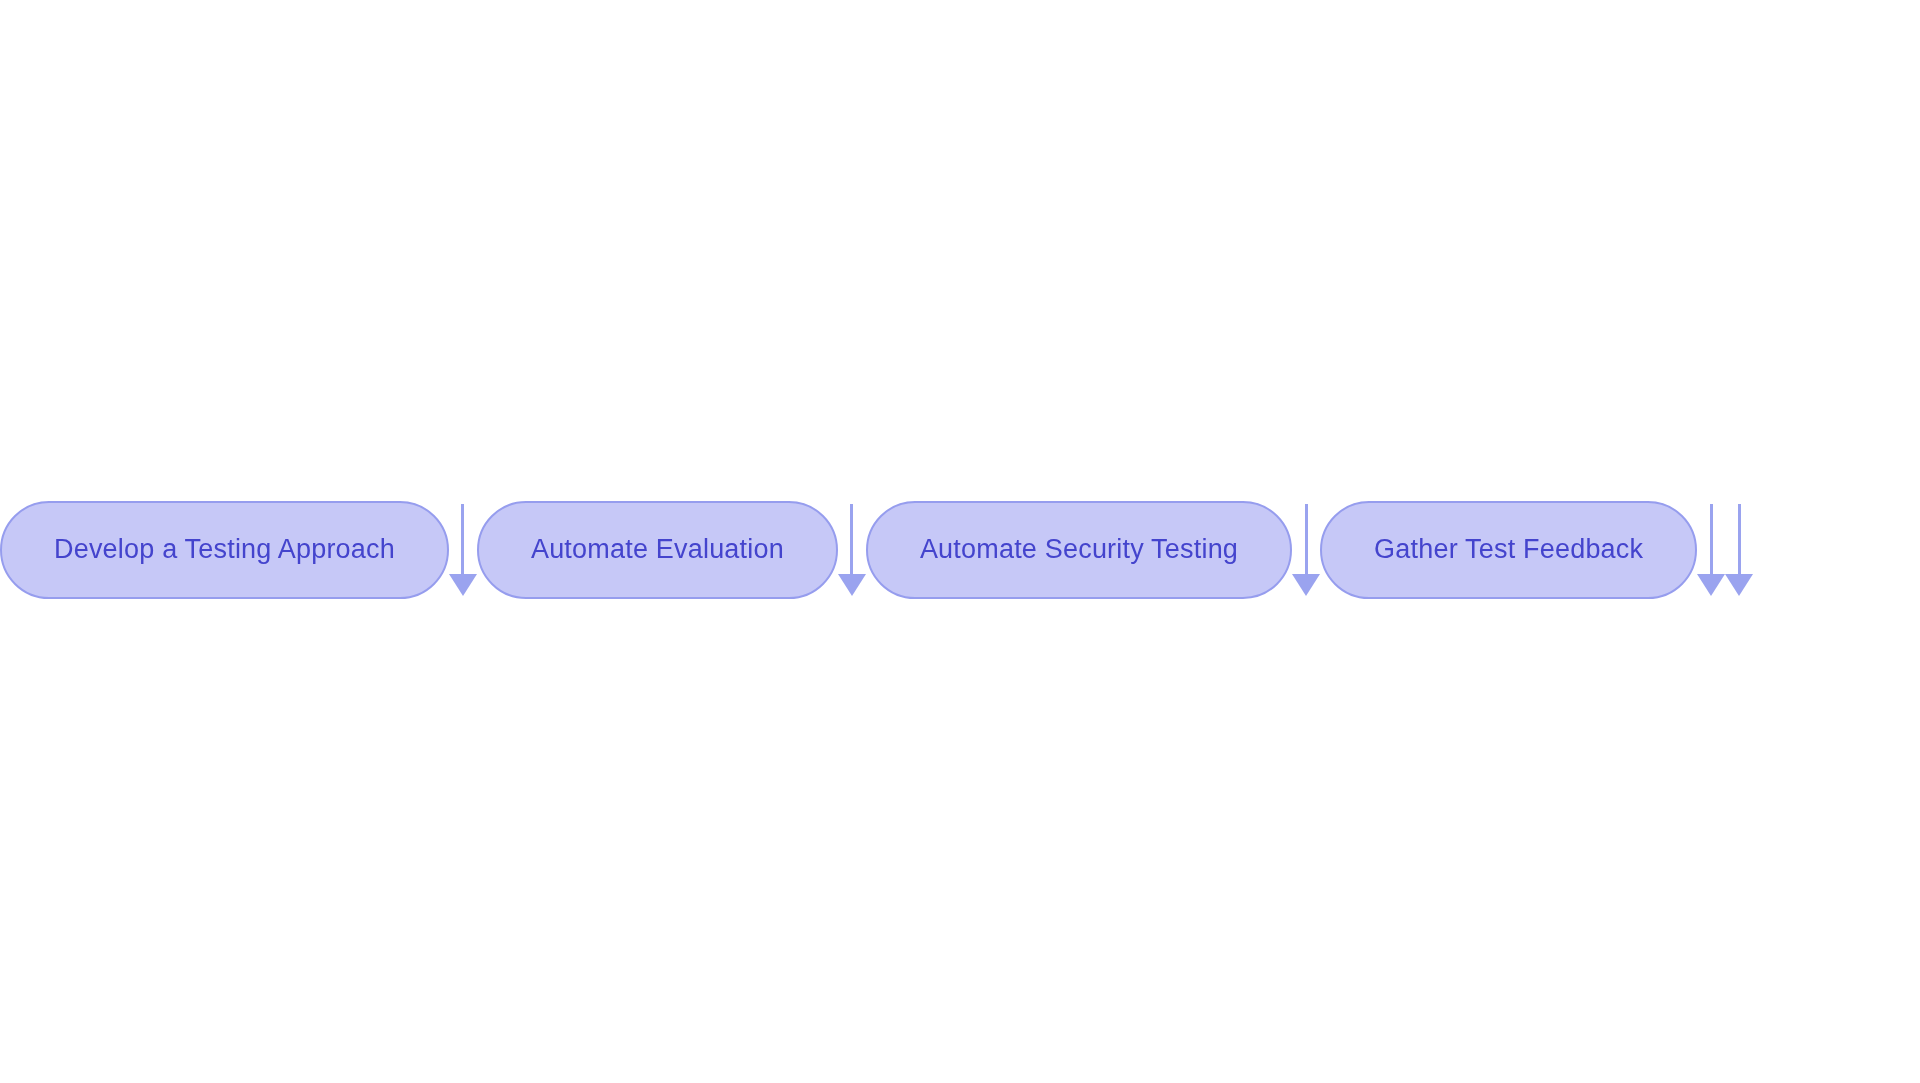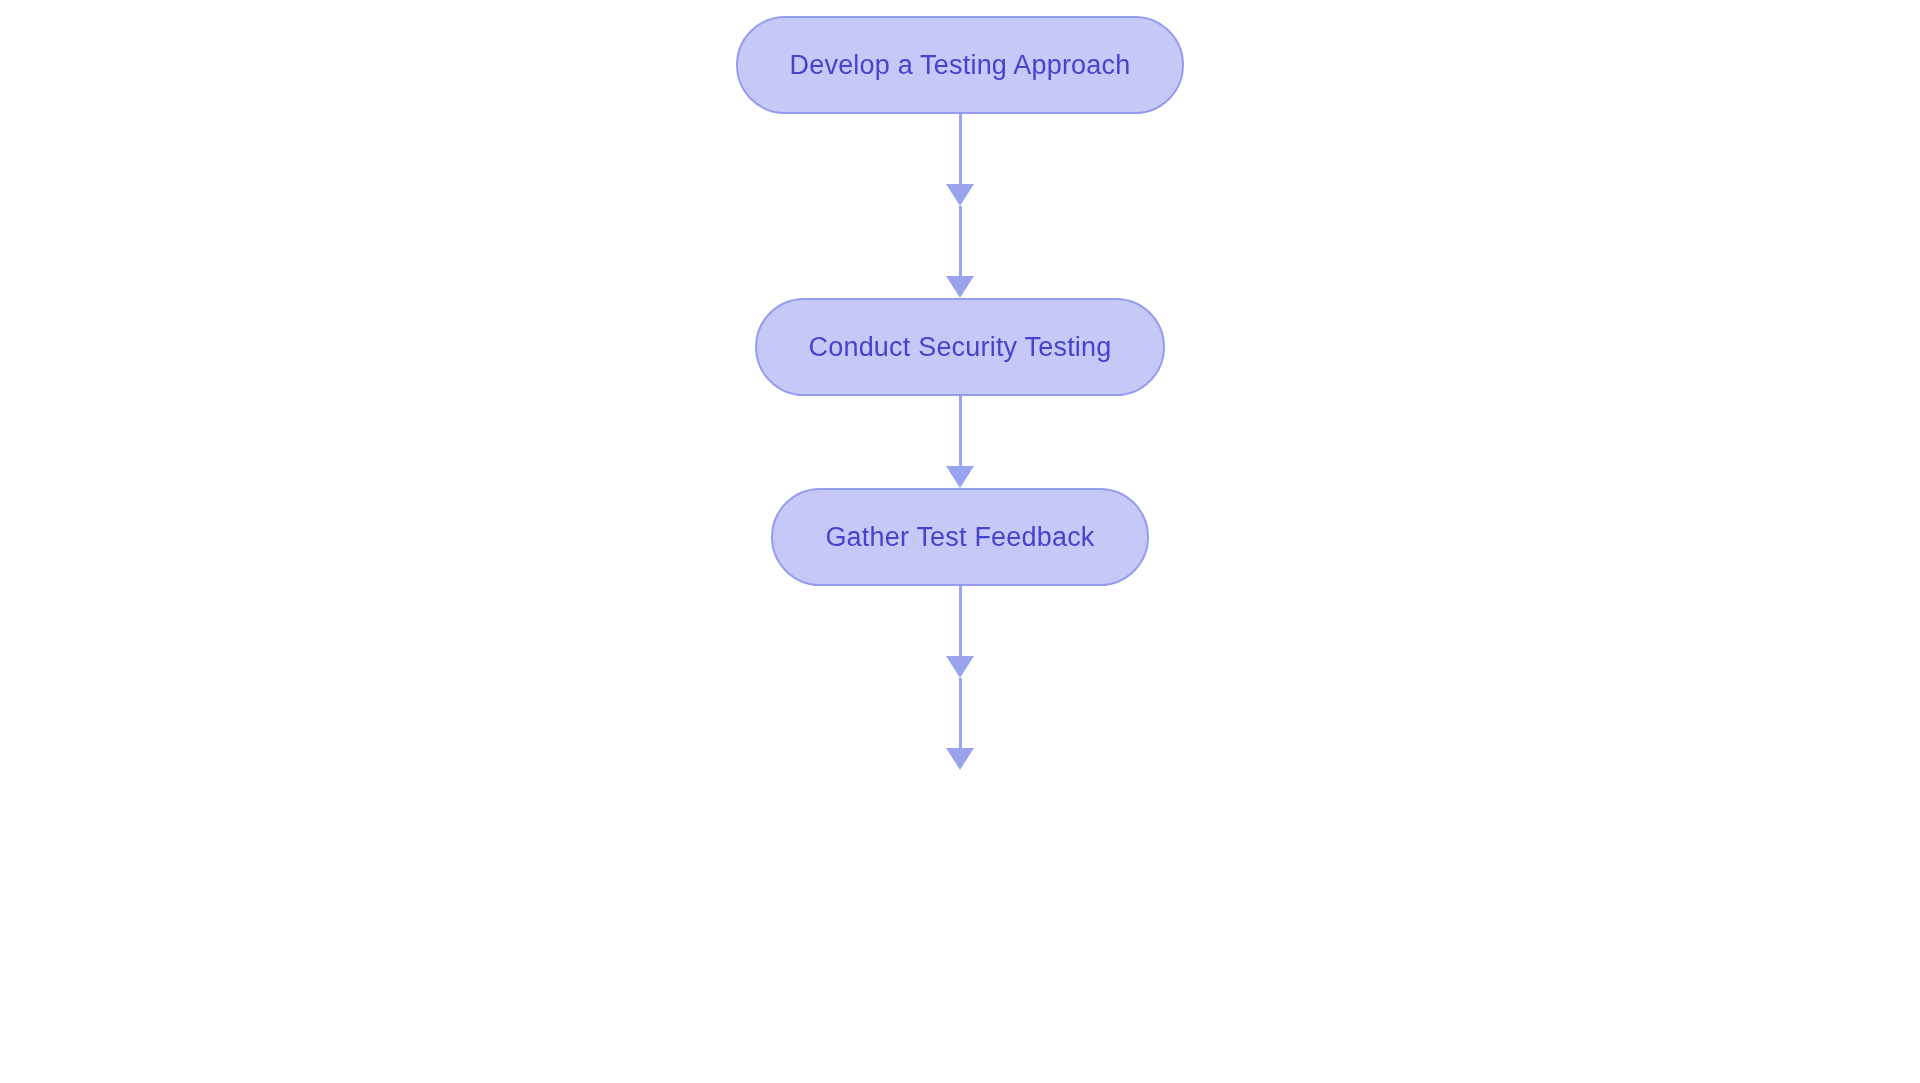--- a/index.html
+++ b/index.html
@@ -14,21 +14,21 @@
     width: 1920px;
     height: 1083px;
     background: var(--background);
     overflow: hidden;
     font-family: "Liberation Sans", "DejaVu Sans", sans-serif;
   }
   .flowchart {
     width: 1920px;
     height: 1083px;
     display: flex;
-    flex-direction: column;
+    flex-direction: row;
     align-items: center;
     padding-top: 16px;
   }
   .node {
     height: 98px;
     min-width: 320px;
     padding: 0 52px;
     border-radius: 49px;
     background: var(--node-fill);
     border: 2px solid var(--node-border);
@@ -71,28 +71,31 @@
 
   <div class="node">
     <span class="node-label">Develop a Testing Approach</span>
   </div>
 
   <div class="connector">
     <div class="connector-line"></div>
     <div class="connector-head"></div>
   </div>
 
+  <div class="node">
+    <span class="node-label">Automate Evaluation</span>
+  </div>
 
   <div class="connector">
     <div class="connector-line"></div>
     <div class="connector-head"></div>
   </div>
 
   <div class="node">
-    <span class="node-label">Conduct Security Testing</span>
+    <span class="node-label">Automate Security Testing</span>
   </div>
 
   <div class="connector">
     <div class="connector-line"></div>
     <div class="connector-head"></div>
   </div>
 
   <div class="node">
     <span class="node-label">Gather Test Feedback</span>
   </div>

